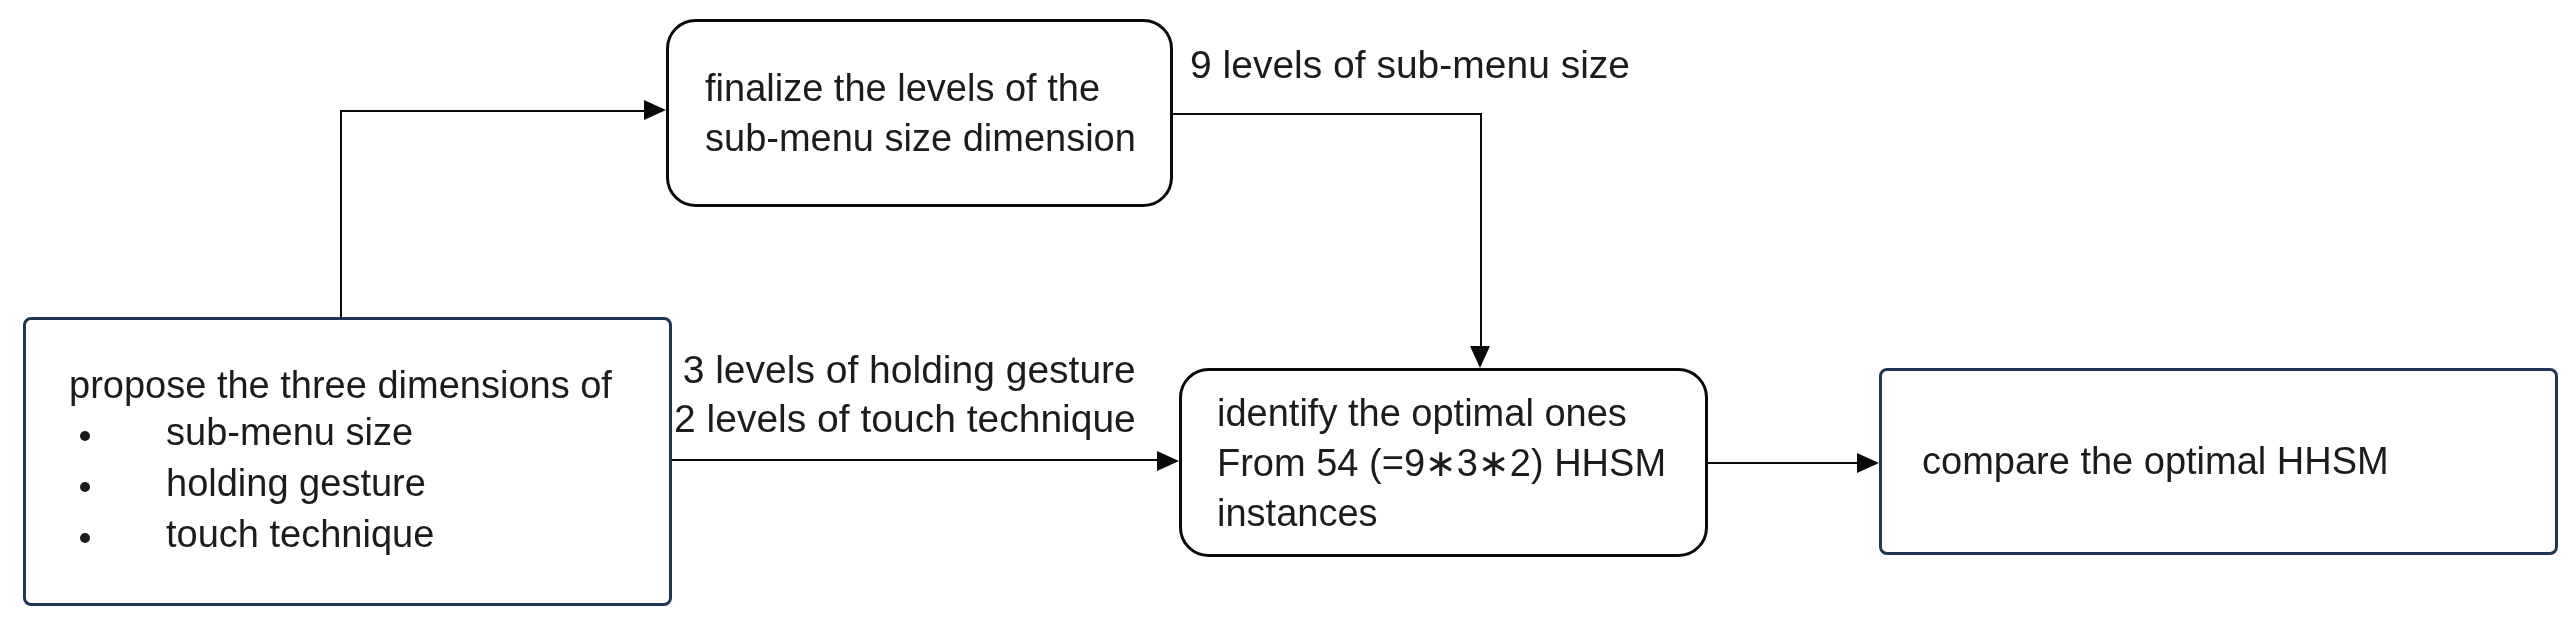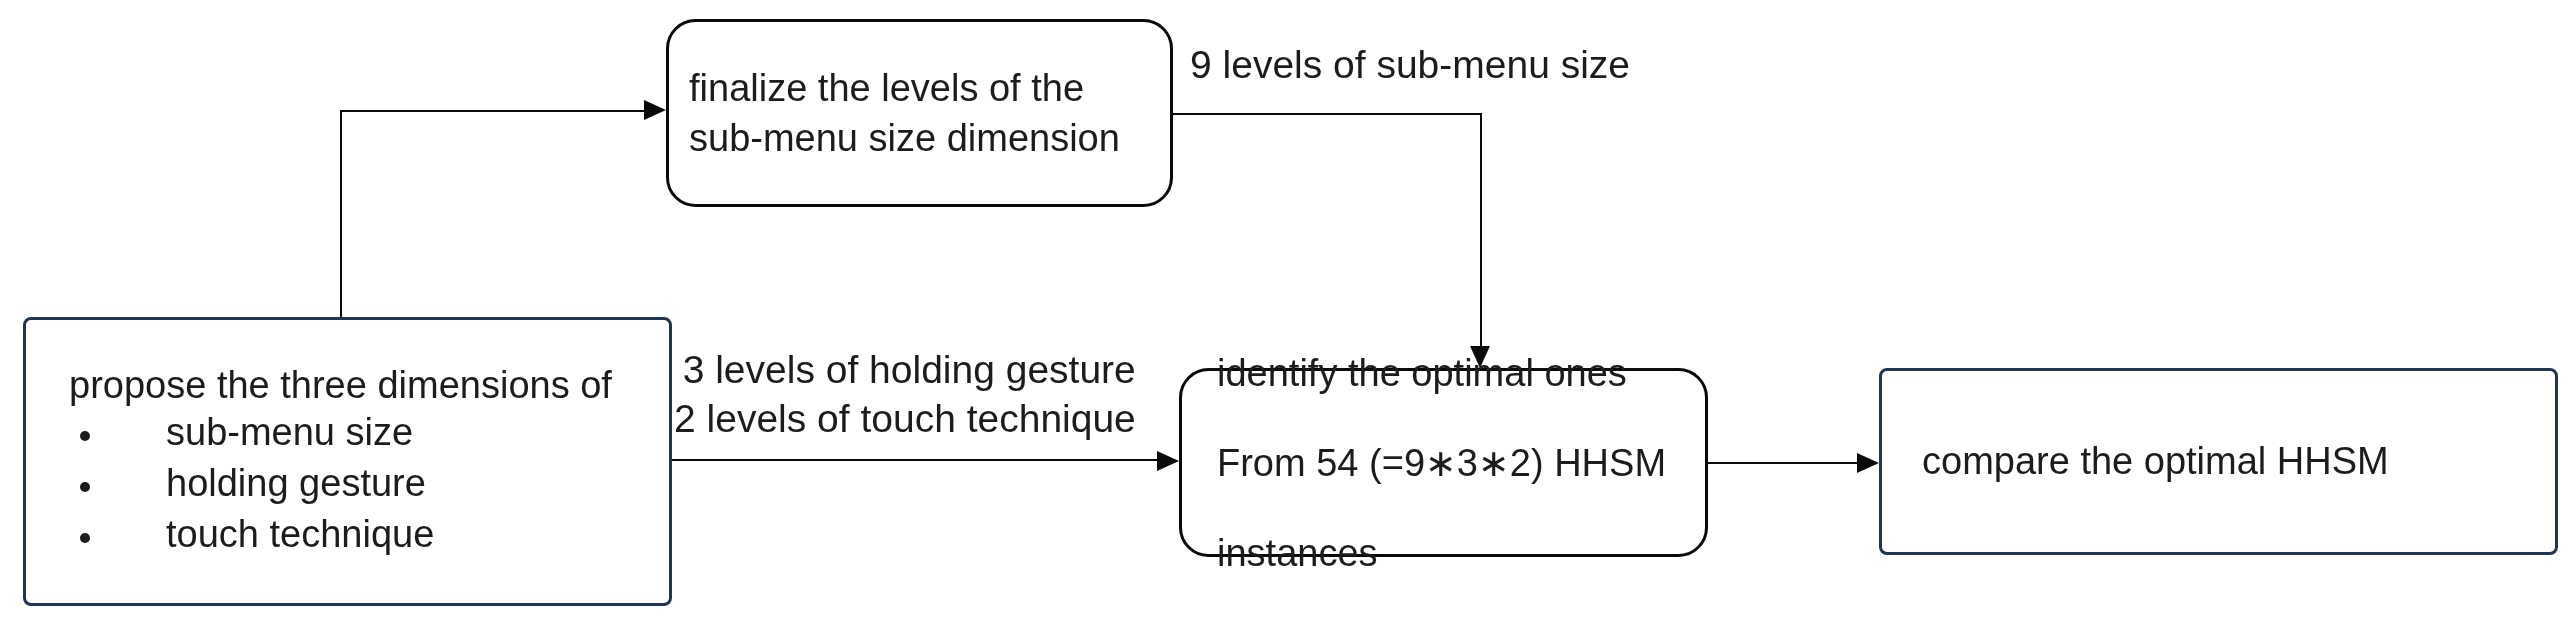--- a/index.html
+++ b/index.html
@@ -20,22 +20,22 @@
     justify-content: center;
     color: #1c1c1c;
     font-size: 38px;
     line-height: 49px;
     z-index: 2;
   }
   .box.black { border: 3.1px solid #0a0a0a; border-radius: 29.5px; }
   .box.navy  { border: 3.1px solid #203655; border-radius: 8px; }
 
   #box-propose  { left: 23px;   top: 317px; width: 649px; height: 289px; padding-left: 43px; line-height: 47px; }
-  #box-finalize { left: 666px;  top: 19.4px;  width: 507px; height: 188px; padding-left: 20px;  line-height: 50px; }
-  #box-identify { left: 1179px; top: 368px; width: 529px; height: 189px; padding-left: 35px;  line-height: 50px; gap: 40px; }
+  #box-finalize { left: 666px;  top: 19.4px;  width: 507px; height: 188px; padding-left: 36px;  line-height: 50px; }
+  #box-identify { left: 1179px; top: 368px; width: 529px; height: 189px; padding-left: 35px;  line-height: 50px; }
   #box-compare  { left: 1879px; top: 368px; width: 679px; height: 187px; padding-left: 40px;  line-height: 47px; }
 
   .bullet-list { margin-top: 0; }
   .bullet-row { display: flex; align-items: baseline; height: 51px; }
   .bullet-dot {
     width: 10px; height: 10px; border-radius: 50%;
     background: #1c1c1c; flex: 0 0 10px;
     margin-left: 11px; margin-right: 76px;
     align-self: center; margin-top: 4.7px;
   }

